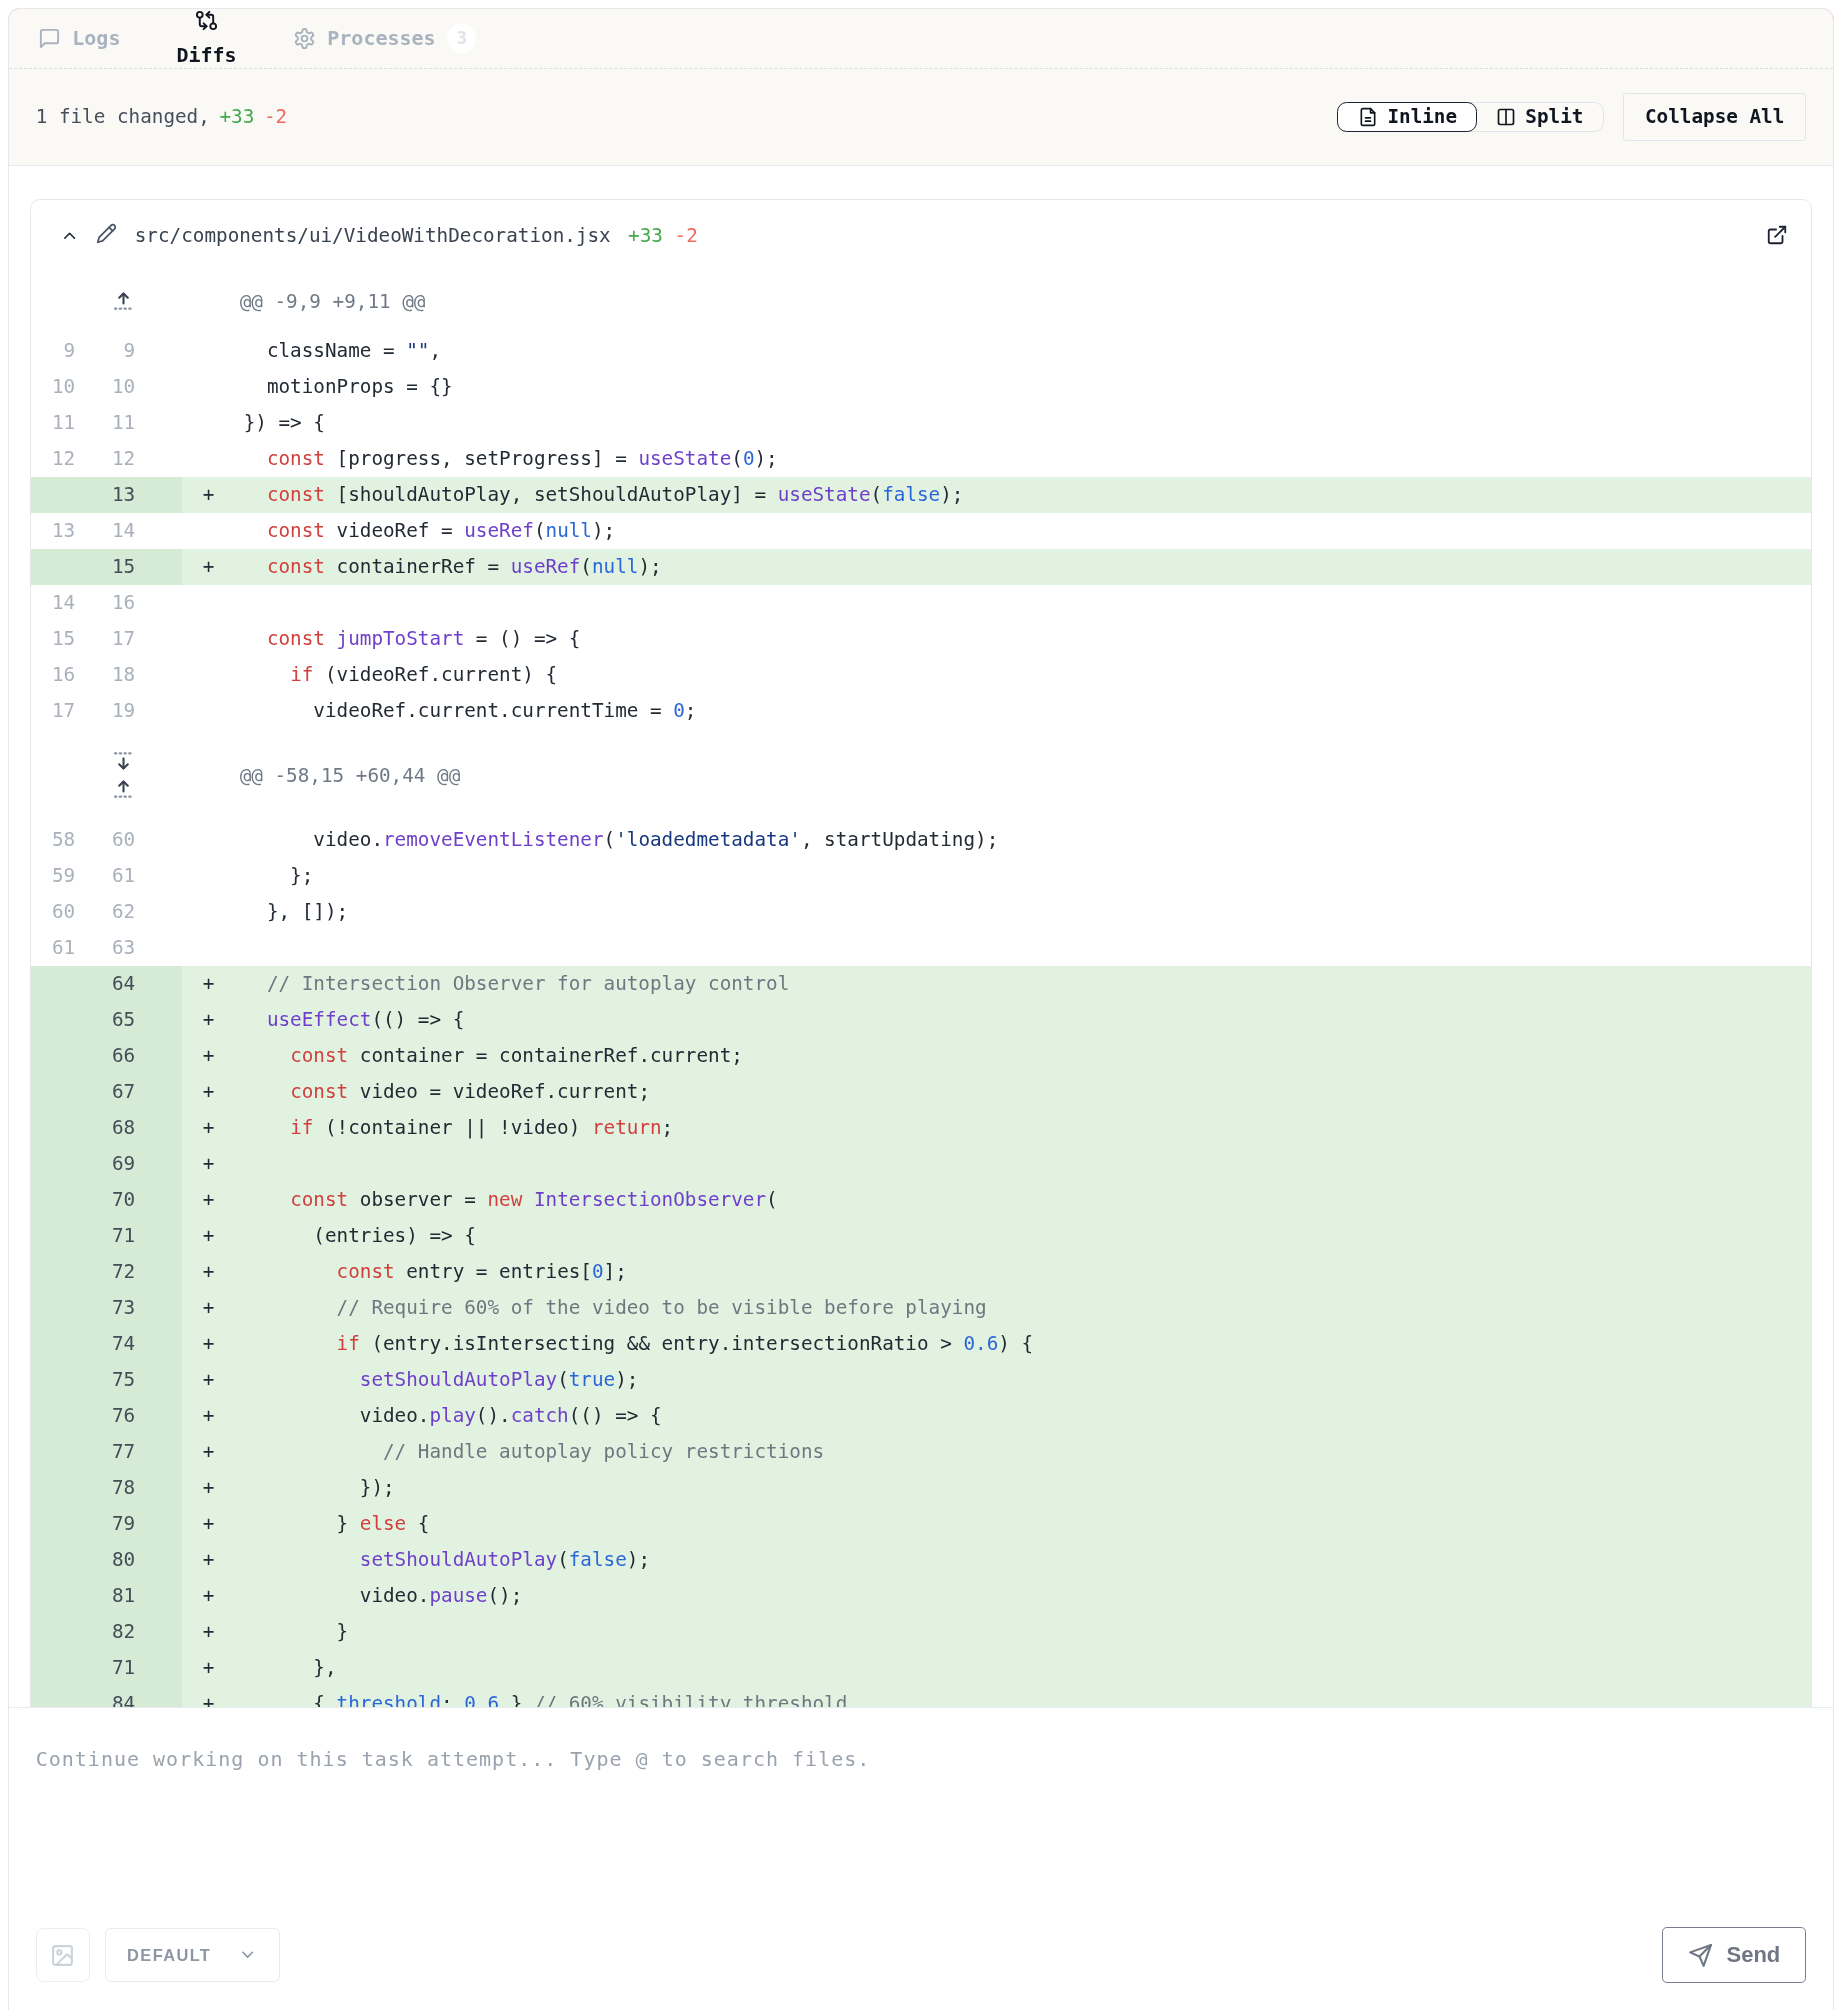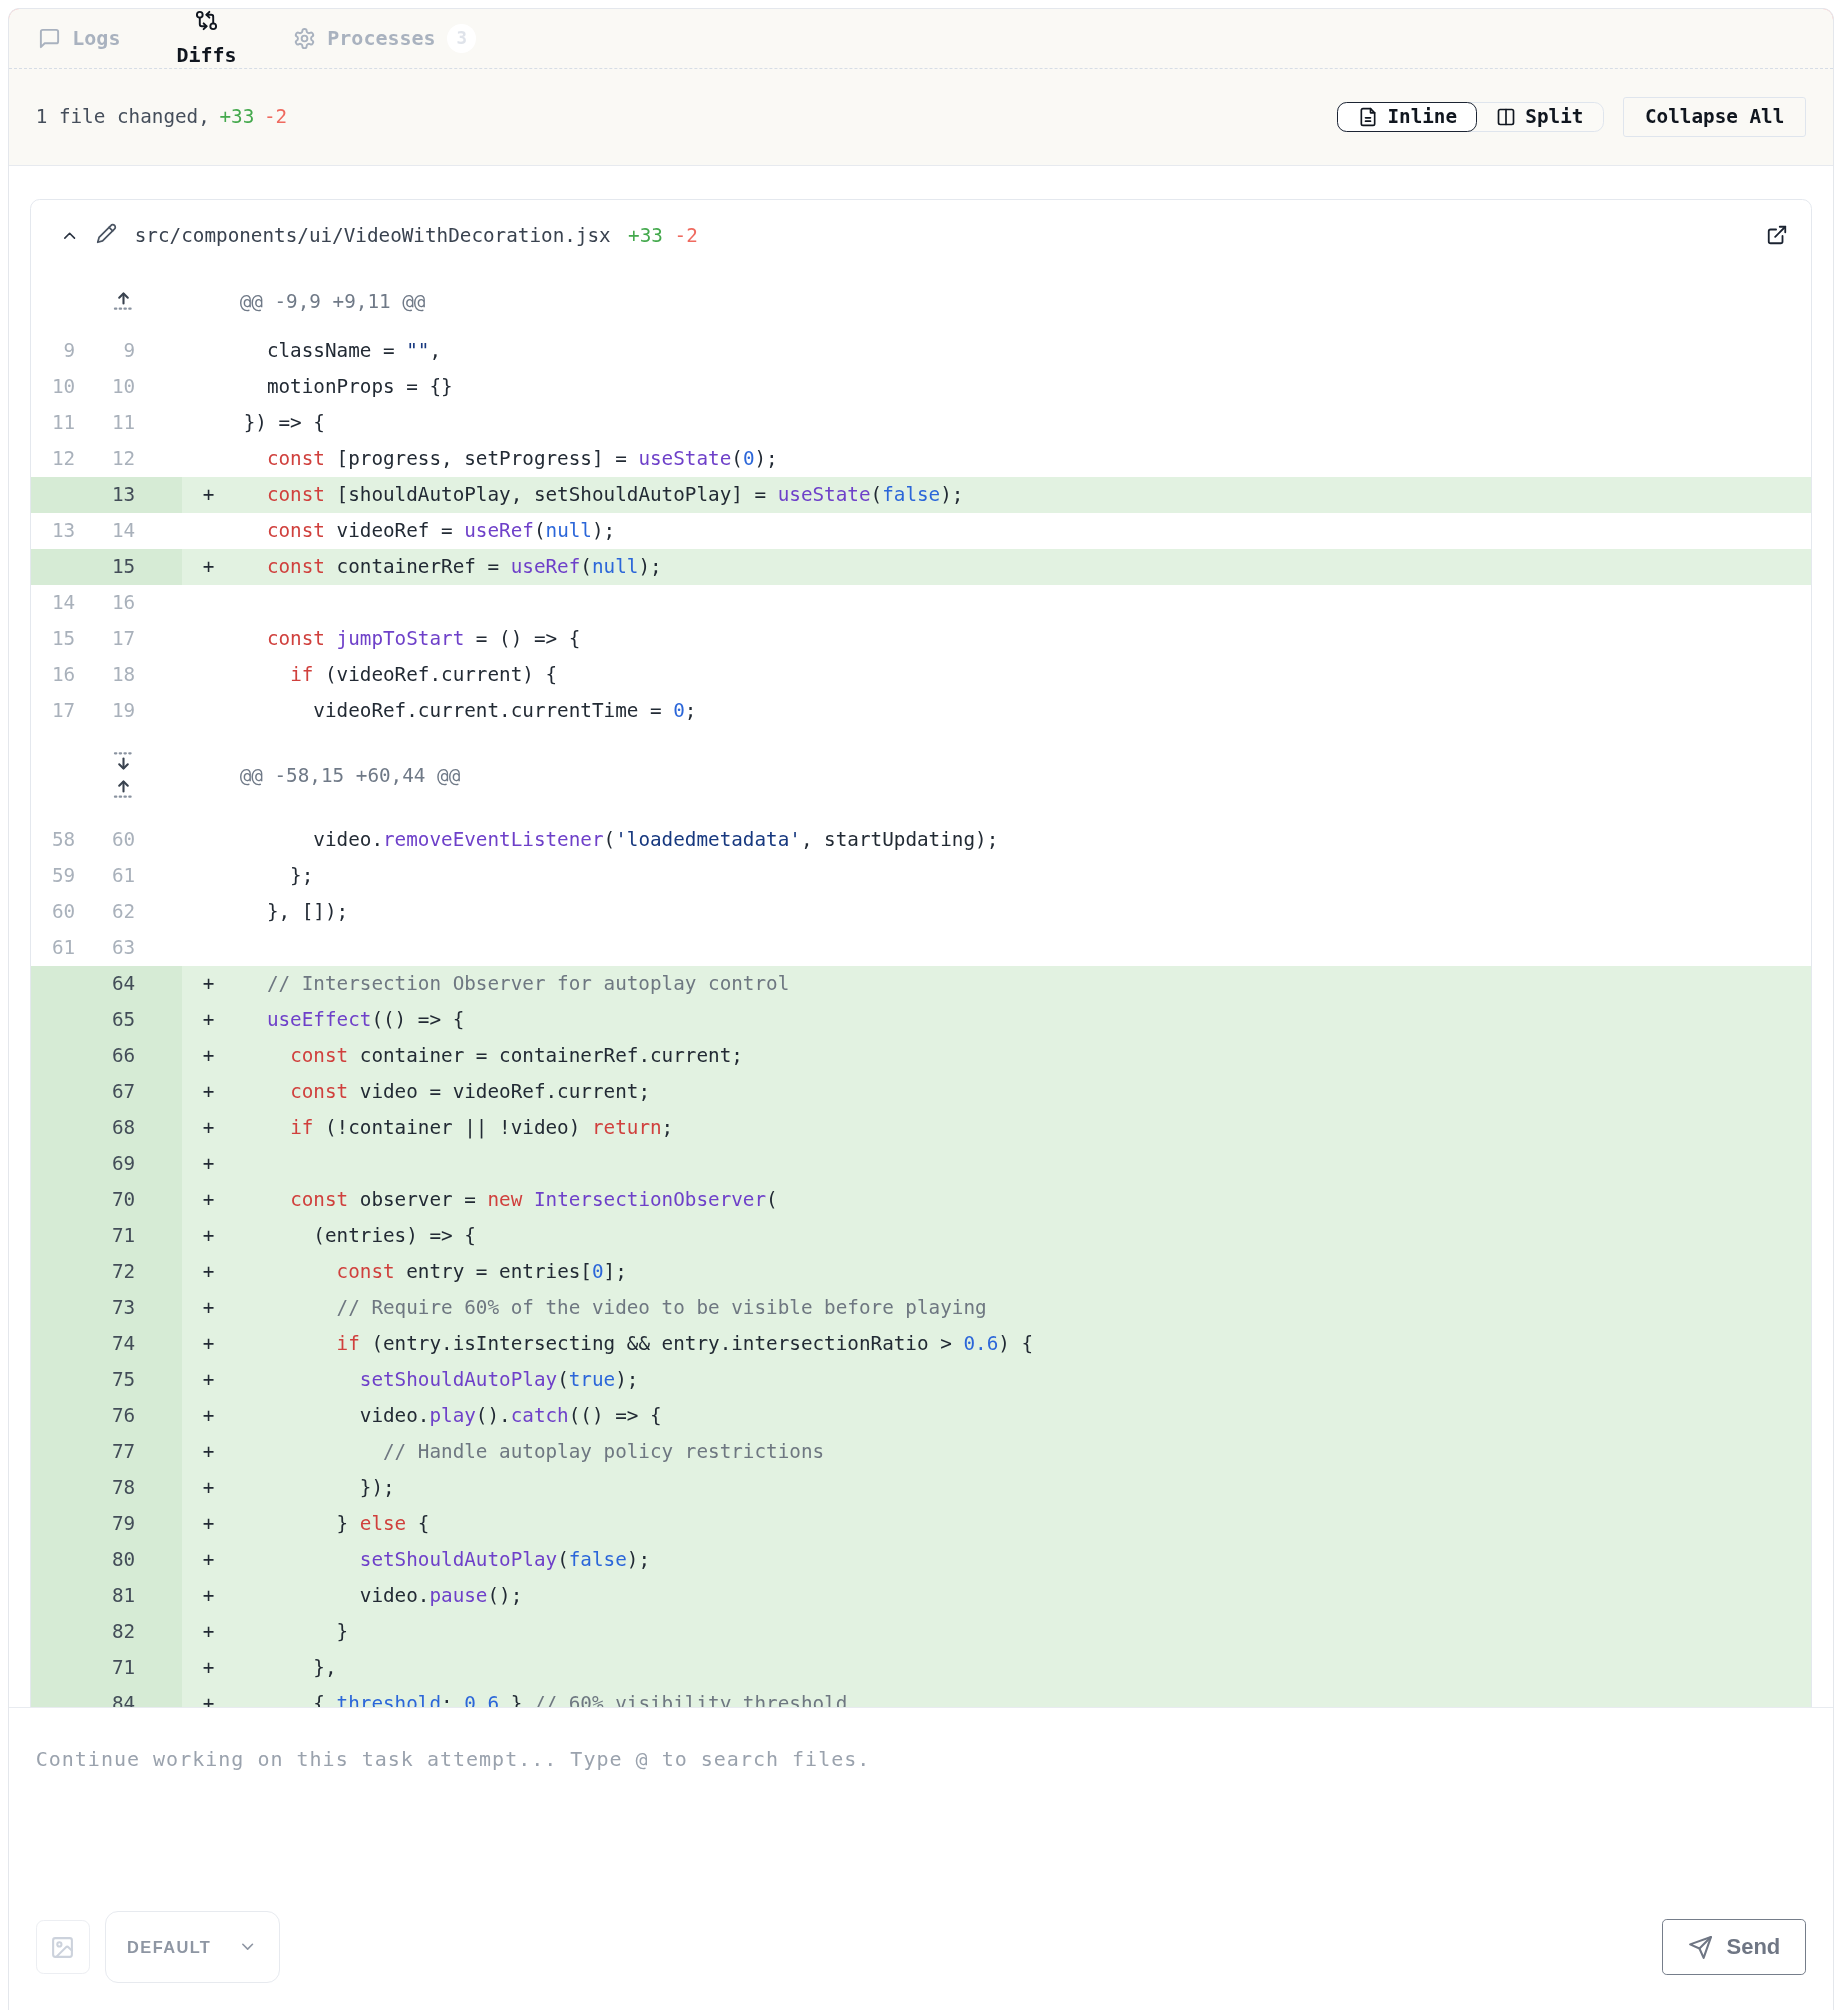--- a/index.html
+++ b/index.html
@@ -39,21 +39,21 @@
   .summary { font-size:19.3px; color:#454e5b; display:flex; gap:9.7px; }
   .added-count { color:#44a94d; }
   .removed-count { color:#ef6a5f; }
   .toolbar-right { margin-left:auto; display:flex; align-items:center; }
   .segmented { display:flex; align-items:stretch; border:1px solid #dfe5ed;
                border-radius:9.7px; background:#fbfaf7; height:30px; }
   .seg-btn { display:flex; align-items:center; gap:9.7px; padding:0 19.3px;
              font-size:19.3px; font-weight:bold; color:#10161f; cursor:pointer; }
   .seg-btn svg { width:20px; height:20px; stroke:#10161f; }
   .seg-btn.selected { border:1.9px solid #1c2433; border-radius:9.7px; margin:-1px; background:#fff; }
-  .collapse-btn { margin-left:19.3px; height:40px; padding:0 21px; display:flex; align-items:center;
+  .collapse-btn { margin-left:19.3px; height:48px; padding:0 21px; display:flex; align-items:center;
                   border:1px solid #dfe5ed; border-radius:2.9px; background:transparent;
                   font-family:inherit; font-size:19.3px; font-weight:bold; color:#10161f; cursor:pointer; }
 
   
   .diff-scroll { flex:1 1 auto; background:#fff; overflow:hidden; position:relative; }
   .diff-card {
     margin:33px 21px 0 21px; border:1px solid #e4e8ee; border-radius:9.7px;
     overflow:hidden; background:#fff;
   }
   .file-header { height:71px; display:flex; align-items:center; gap:17.4px; padding:0 23px 0 29px; }
@@ -94,21 +94,21 @@
   .hunk-text { color:#6f7987; padding-left:29px; }
 
   
   .composer { flex:0 0 303px; border-top:1px solid #e8ebf0; background:#fff;
               display:flex; flex-direction:column; padding:39px 27px 27px 27px; }
   .composer-input { font-size:20px; color:#9aa2ad; letter-spacing:1px; cursor:text; }
   .composer-controls { margin-top:auto; display:flex; align-items:center; gap:15.4px; }
   .attach-btn { width:54px; height:54px; border:1px solid #eceef2; border-radius:7.7px;
                 background:#fff; display:flex; align-items:center; justify-content:center; cursor:pointer; }
   .attach-btn svg { width:25px; height:25px; stroke:#ccd2dc; }
-  .model-select { height:72px; padding:0 21px; border:1px solid #e7eaef; border-radius:13px;
+  .model-select { height:54px; padding:0 21px; border:1px solid #e7eaef; border-radius:6px;
                   background:#fff; display:flex; align-items:center; gap:27px; cursor:pointer;
                   font-family:"Liberation Sans",sans-serif; font-size:16.4px; font-weight:bold;
                   letter-spacing:1.4px; color:#8e96a3; }
   .model-select svg { width:19.3px; height:19.3px; stroke:#8e96a3; }
   .send-btn { margin-left:auto; height:56px; padding:0 25px; border:1.9px solid #757d8a; border-radius:4.8px;
               background:#fff; display:flex; align-items:center; gap:13.5px; cursor:pointer;
               font-family:"Liberation Sans",sans-serif; font-size:22px; font-weight:bold; color:#6f7684; }
   .send-btn svg { width:25px; height:25px; stroke:#6f7684; }
 
   svg { fill:none; stroke-width:2; stroke-linecap:round; stroke-linejoin:round; }

